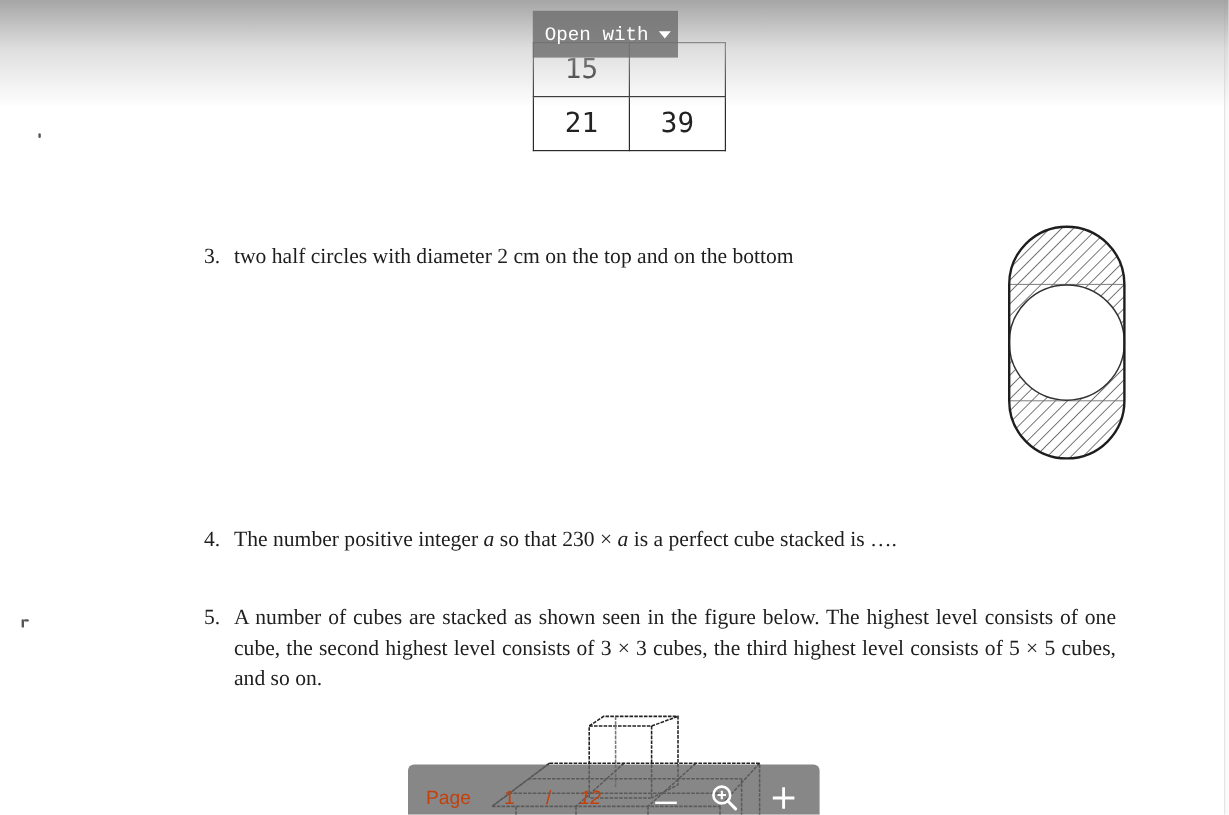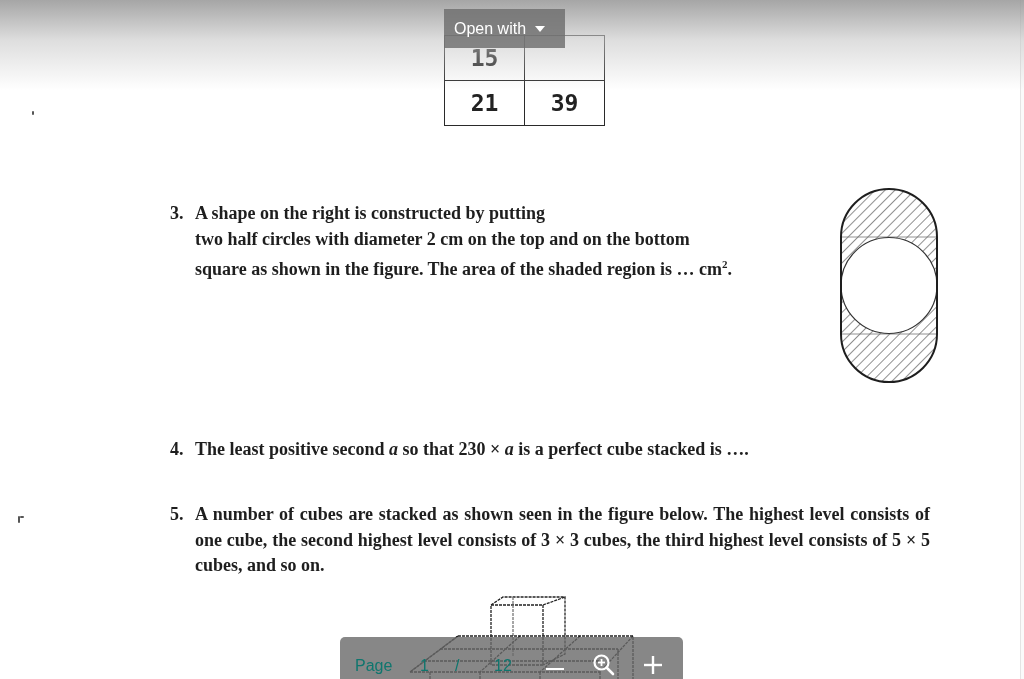--- a/index.html
+++ b/index.html
@@ -8,21 +8,21 @@
     background:#ffffff;
     font-family:"DejaVu Serif", serif;
     color:#1b1b1b;
   }
   .top-shade {
     position:absolute; left:0; top:0; width:1024px; height:90px;
     background:linear-gradient(to bottom, rgba(150,150,150,0.85) 0%, rgba(200,200,200,0.6) 45%, rgba(255,255,255,0) 100%);
     z-index:2; pointer-events:none;
   }
   .page {
-    position:absolute; left:0; top:0; width:1024px; height:595px; z-index:1;font-weight:bold;
+    position:absolute; left:0; top:0; width:1024px; height:595px; z-index:1;
   }
   .right-edge {
     position:absolute; right:0; top:0; width:3px; height:679px; background:#fafafa; border-left:1px solid #e4e4e4;
   }
   
   .num-table {
     position:absolute; left:444px; top:35px; border-collapse:collapse;
     font-family:"DejaVu Sans Mono", monospace; font-size:23px; color:#222;
   }
   .num-table td {
@@ -42,36 +42,36 @@
   .q5 .body { text-align:justify; }
   .ital { font-style:italic; }
   sup { font-size:11px; }
   .figure-capsule { position:absolute; left:838px; top:187px; }
   .figure-cubes { position:absolute; left:390px; top:594px; }
   .specks span { position:absolute; background:#555; border-radius:1px; }
   
   .open-with {
     position:absolute; left:444px; top:9px; width:121px; height:39px;
     background:rgba(110,110,110,0.82); color:#fff; z-index:5;
-    font-family:Liberation Sans, sans-serif; font-size:16px;
+    font-family:Liberation Mono, monospace; font-size:16px;
     display:flex; align-items:center; padding-left:10px; box-sizing:border-box; cursor:pointer;
   }
   .open-with .caret {
     margin-left:9px; width:0; height:0;
     border-left:5px solid transparent; border-right:5px solid transparent; border-top:6px solid #fff;
   }
   .page-bar {
     position:absolute; left:340px; top:637px; width:343px; height:42px;
     background:rgba(105,105,105,0.80); border-radius:5px 5px 0 0; z-index:5;
-    font-family:"Liberation Sans", sans-serif; color:#0f766e; font-size:16px;
+    font-family:"Liberation Sans", sans-serif; color:#c2410c; font-size:16px;
   }
   .page-bar .lbl { position:absolute; left:15px; top:20px; }
   .page-bar .cur { position:absolute; left:80px; top:20px; }
   .page-bar .sep { position:absolute; left:115px; top:20px; }
-  .page-bar .total { position:absolute; left:154px; top:20px; }
+  .page-bar .total { position:absolute; left:143px; top:20px;font-style:italic; }
   .page-bar .zoom-out { position:absolute; left:206px; top:31px; width:18px; height:2px; background:#fff; cursor:pointer; }
   .page-bar .zoom-fit { position:absolute; left:252px; top:16px; cursor:pointer; }
   .page-bar .zoom-in { position:absolute; left:302px; top:17px; cursor:pointer; }
 </style>
 </head>
 <body>
 
 <div class="page">
 
   <table class="num-table">
@@ -83,23 +83,21 @@
     <tr>
       <td>21</td>
       <td>39</td>
     </tr>
   </tbody>
     </table>
 
   <div class="q q3">
     <span class="num">3.</span>
     <div class="body">
-      <div>A shape on the right is constructed by putting</div>
       <div>two half circles with diameter 2 cm on the top and on the bottom</div>
-      <div><span>square as shown in the figure. The area of the shaded region is … cm</span><sup>2</sup><span>.</span></div>
     </div>
   </div>
 
   <svg class="figure-capsule" width="102" height="198" viewBox="0 0 102 198">
     <defs>
       <pattern id="hatch" patternUnits="userSpaceOnUse" width="7" height="7" patternTransform="rotate(45)">
         <line x1="0" y1="0" x2="0" y2="7" stroke="#333" stroke-width="1.1"></line>
       </pattern>
       <clipPath id="capsuleClip">
         <path d="M3,50 A48,48 0 0 1 99,50 L99,147 A48,48 0 0 1 3,147 Z"></path>
@@ -110,21 +108,21 @@
       <circle cx="51" cy="98.5" r="48" fill="#fff"></circle>
     </g>
     <line x1="3" y1="50" x2="99" y2="50" stroke="#777" stroke-width="0.8"></line>
     <line x1="3" y1="147" x2="99" y2="147" stroke="#777" stroke-width="0.8"></line>
     <circle cx="51" cy="98.5" r="48" fill="none" stroke="#333" stroke-width="1.2"></circle>
     <path d="M3,50 A48,48 0 0 1 99,50 L99,147 A48,48 0 0 1 3,147 Z" fill="none" stroke="#1e1e1e" stroke-width="2"></path>
   </svg>
 
   <div class="q q4">
     <span class="num">4.</span>
-    <div class="body"><span>The least positive second </span><span class="ital">a</span><span> so that 230 × </span><span class="ital">a</span><span> is a perfect cube stacked is ….</span></div>
+    <div class="body"><span>The number positive integer </span><span class="ital">a</span><span> so that 230 × </span><span class="ital">a</span><span> is a perfect cube stacked is ….</span></div>
   </div>
 
   <div class="q q5">
     <span class="num">5.</span>
     <div class="body">A number of cubes are stacked as shown seen in the figure below. The highest level consists of one cube, the second highest level consists of 3 × 3 cubes, the third highest level consists of 5 × 5 cubes, and so on.</div>
   </div>
 
   <svg class="figure-cubes" width="280" height="85" viewBox="0 0 280 85">
     <g fill="none" stroke="#222" stroke-width="1.3" stroke-dasharray="3,1">
 

